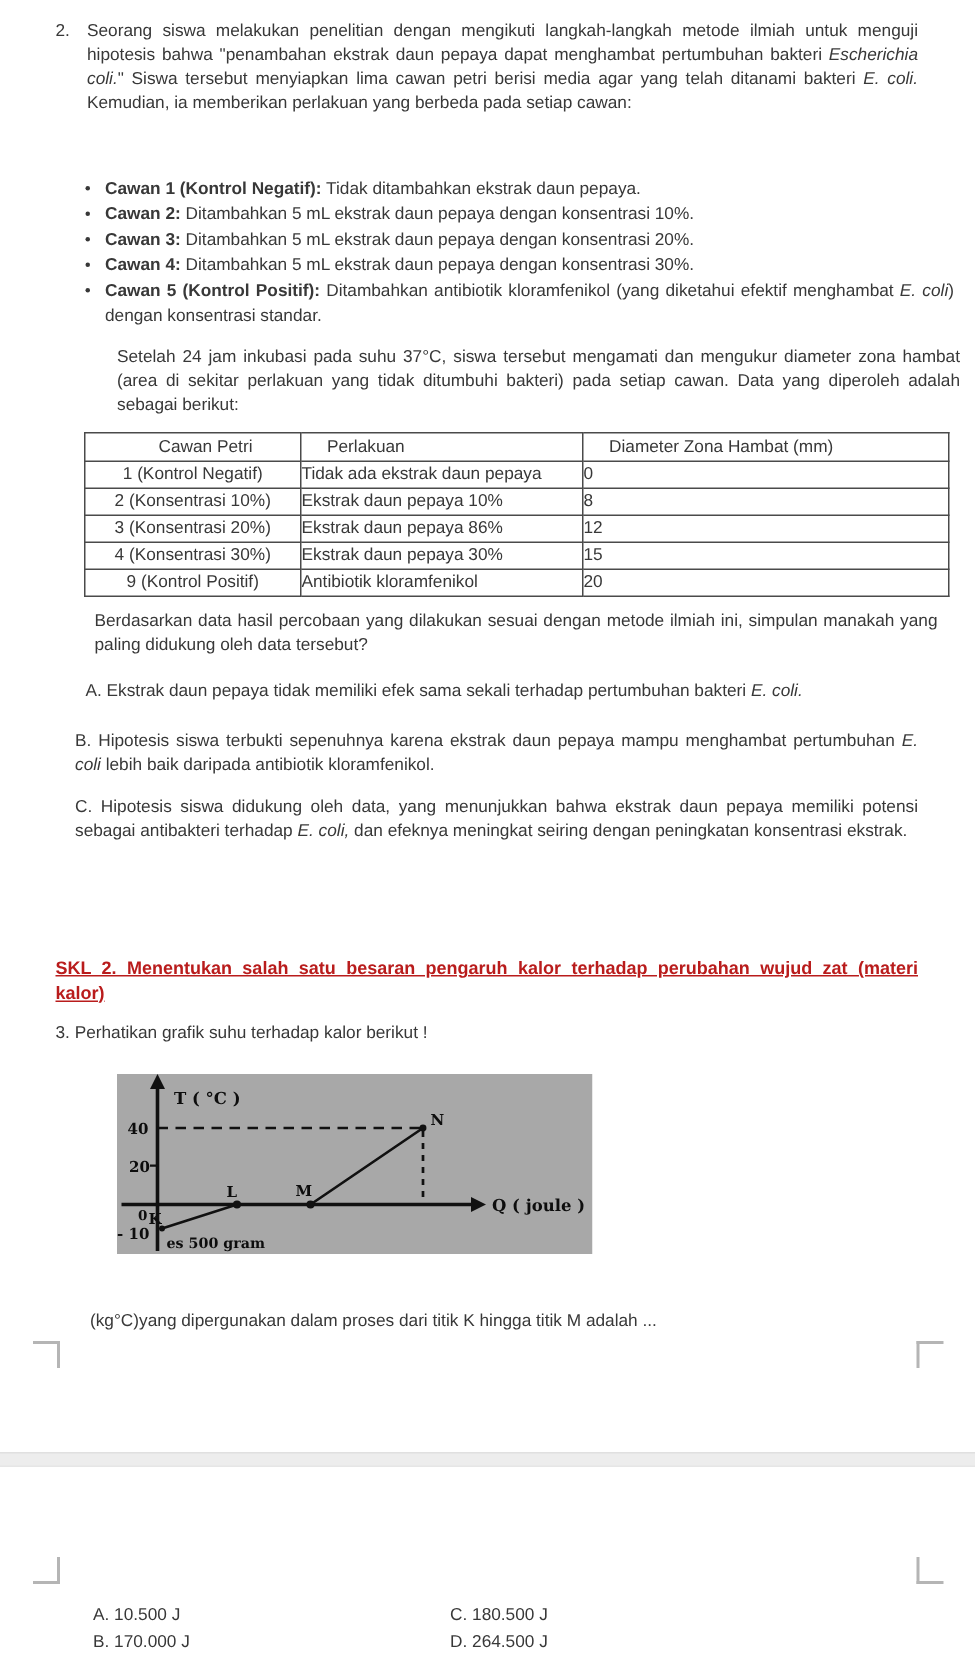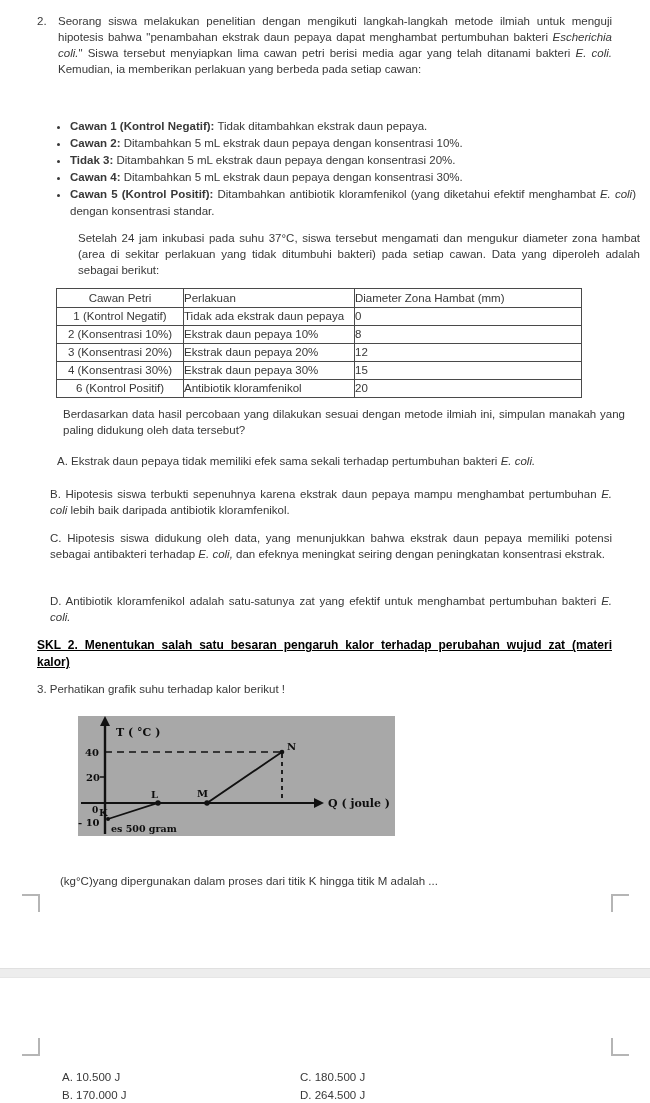--- a/index.html
+++ b/index.html
@@ -18,27 +18,27 @@
   .qnum{font-size:11.5px;line-height:16px;}
   
   ul.bullets{margin:0;padding:0 0 0 24px;list-style:disc;}
   ul.bullets li{font-size:11.5px;line-height:17px;text-align:justify;}
   
   table.results{border-collapse:collapse;table-layout:fixed;font-size:11.5px;color:#383838;}
   table.results th,table.results td{
     border:1px solid #4a4a4a;font-weight:400;padding:0;
     height:17px;line-height:15px;overflow:hidden;white-space:nowrap;
   }
-  table.results tr.hdr th{height:18px;}
+  table.results tr.hdr th{height:18px;padding-left:17px;}
   .c1{width:126px;padding-left:8px;text-align:center;}
   .c2{width:170px;padding-left:13px;text-align:left;}
   .c3{width:226px;padding-left:20px;text-align:left;}
   th.c1{text-align:center;padding-left:0;}
   
-  .skl{font-size:12px;font-weight:700;line-height:16.5px;text-decoration:underline;color:#000000;}
+  .skl{font-size:12px;font-weight:700;line-height:16.5px;text-decoration:underline;color:#b91c1c;}
   .skl .l1{display:block;text-align:justify;text-align-last:justify;}
   .skl .l2{display:block;}
   
   .graph-wrap{width:317px;height:120px;}
   
   .mark{width:16px;height:16px;}
   .mark.tl{border-top:2px solid #b5b5b5;border-right:2px solid #b5b5b5;}   
   .mark.tr{border-top:2px solid #b5b5b5;border-left:2px solid #b5b5b5;}    
   .mark.bl{border-bottom:2px solid #b5b5b5;border-right:2px solid #b5b5b5;}
   .mark.br{border-bottom:2px solid #b5b5b5;border-left:2px solid #b5b5b5;} 
@@ -50,21 +50,21 @@
 
 <div id="screen">
 
   <div class="abs qnum" style="left:37px;top:13px;">2.</div>
 
   <div class="abs body-text" style="left:58px;top:13px;width:554px;"><span>Seorang siswa melakukan penelitian dengan mengikuti langkah-langkah metode ilmiah untuk menguji hipotesis bahwa "penambahan ekstrak daun pepaya dapat menghambat pertumbuhan bakteri </span><span class="i">Escherichia coli.</span><span>" Siswa tersebut menyiapkan lima cawan petri berisi media agar yang telah ditanami bakteri </span><span class="i">E. coli.</span><span> Kemudian, ia memberikan perlakuan yang berbeda pada setiap cawan:</span></div>
 
   <ul class="bullets abs" style="left:46px;top:118px;width:566px;">
     <li><span class="b">Cawan 1 (Kontrol Negatif):</span><span> Tidak ditambahkan ekstrak daun pepaya.</span></li>
     <li><span class="b">Cawan 2:</span><span> Ditambahkan 5 mL ekstrak daun pepaya dengan konsentrasi 10%.</span></li>
-    <li><span class="b">Tidak 3:</span><span> Ditambahkan 5 mL ekstrak daun pepaya dengan konsentrasi 20%.</span></li>
+    <li><span class="b">Cawan 3:</span><span> Ditambahkan 5 mL ekstrak daun pepaya dengan konsentrasi 20%.</span></li>
     <li><span class="b">Cawan 4:</span><span> Ditambahkan 5 mL ekstrak daun pepaya dengan konsentrasi 30%.</span></li>
     <li><span class="b">Cawan 5 (Kontrol Positif):</span><span> Ditambahkan antibiotik kloramfenikol (yang diketahui efektif menghambat </span><span class="i">E. coli</span><span>) dengan konsentrasi standar.</span></li>
   </ul>
 
   <div class="abs body-text" style="left:50px;top:230px;width:562px;margin-left:28px;">Setelah 24 jam inkubasi pada suhu 37°C, siswa tersebut mengamati dan mengukur diameter zona hambat (area di sekitar perlakuan yang tidak ditumbuhi bakteri) pada setiap cawan. Data yang diperoleh adalah sebagai berikut:</div>
 
   <table class="results abs" style="left:56px;top:288px;">
     <tbody>
         <tr class="hdr">
       <th class="c1">Cawan Petri</th>
@@ -76,42 +76,41 @@
       <td class="c2">Tidak ada ekstrak daun pepaya</td>
       <td class="c3">0</td>
     </tr>
     <tr>
       <td class="c1">2 (Konsentrasi 10%)</td>
       <td class="c2">Ekstrak daun pepaya 10%</td>
       <td class="c3">8</td>
     </tr>
     <tr>
       <td class="c1">3 (Konsentrasi 20%)</td>
-      <td class="c2">Ekstrak daun pepaya 20%</td>
+      <td class="c2">Ekstrak daun pepaya 86%</td>
       <td class="c3">12</td>
     </tr>
     <tr>
       <td class="c1">4 (Konsentrasi 30%)</td>
       <td class="c2">Ekstrak daun pepaya 30%</td>
       <td class="c3">15</td>
     </tr>
     <tr>
-      <td class="c1">6 (Kontrol Positif)</td>
+      <td class="c1">9 (Kontrol Positif)</td>
       <td class="c2">Antibiotik kloramfenikol</td>
       <td class="c3">20</td>
     </tr>
   </tbody>
     </table>
 
   <div class="abs body-text" style="left:50px;top:406px;width:562px;margin-left:13px;">Berdasarkan data hasil percobaan yang dilakukan sesuai dengan metode ilmiah ini, simpulan manakah yang paling didukung oleh data tersebut?</div>
 
   <div class="abs body-text" style="left:57px;top:453px;width:556px;"><span>A. Ekstrak daun pepaya tidak memiliki efek sama sekali terhadap pertumbuhan bakteri </span><span class="i">E. coli.</span></div>
   <div class="abs body-text" style="left:50px;top:486px;width:562px;"><span>B. Hipotesis siswa terbukti sepenuhnya karena ekstrak daun pepaya mampu menghambat pertumbuhan </span><span class="i">E. coli</span><span> lebih baik daripada antibiotik kloramfenikol.</span></div>
   <div class="abs body-text" style="left:50px;top:530px;width:562px;"><span>C. Hipotesis siswa didukung oleh data, yang menunjukkan bahwa ekstrak daun pepaya memiliki potensi sebagai antibakteri terhadap </span><span class="i">E. coli,</span><span> dan efeknya meningkat seiring dengan peningkatan konsentrasi ekstrak.</span></div>
-  <div class="abs body-text" style="left:50px;top:593px;width:562px;"><span>D. Antibiotik kloramfenikol adalah satu-satunya zat yang efektif untuk menghambat pertumbuhan bakteri </span><span class="i">E. coli.</span></div>
 
   <div class="abs skl" style="left:37px;top:637px;width:575px;">
     <span class="l1">SKL 2.  Menentukan salah satu besaran pengaruh kalor terhadap perubahan wujud zat (materi</span>
     <span class="l2">kalor)</span>
   </div>
 
   <div class="abs body-text" style="left:37px;top:681px;width:575px;text-align:left;">3. Perhatikan grafik suhu terhadap kalor berikut !</div>
 
   <div class="abs graph-wrap" style="left:78px;top:716px;">
     <svg width="317" height="120" viewBox="0 0 317 120" xmlns="http://www.w3.org/2000/svg">

